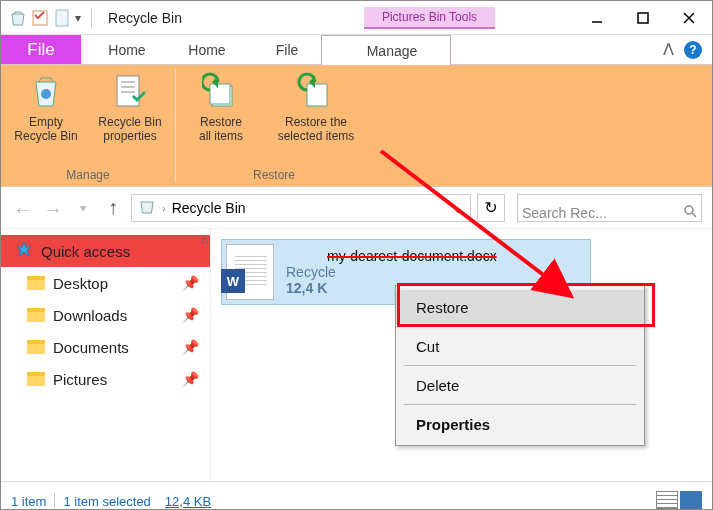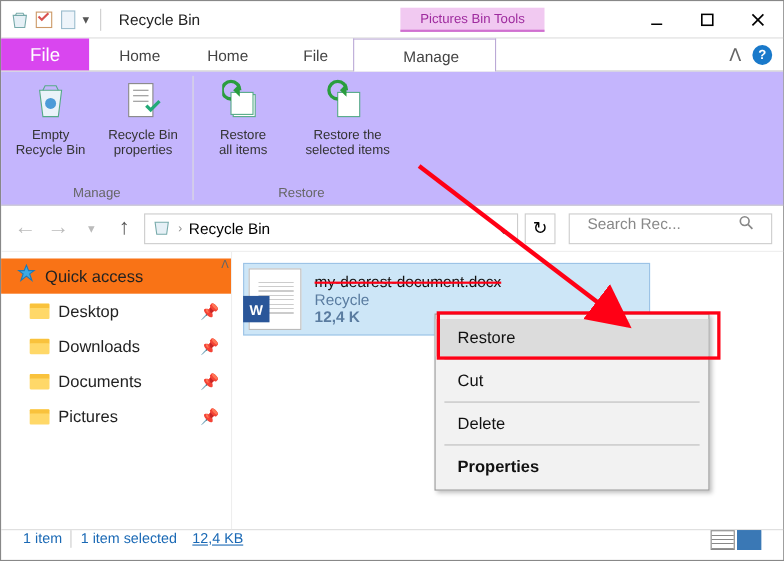--- a/index.html
+++ b/index.html
@@ -12,63 +12,63 @@
   .tb-sep { width: 1px; height: 20px; background: #ccc; margin: 0 6px; }
   .tb-contextual { margin-left: 182px; background: #f1c9f1; border-bottom: 2px solid #d070d0; color: #9e2b9e; font-size: 12px; padding: 3px 18px; }
   .win-controls { margin-left: auto; display: flex; }
   .win-btn { width: 46px; height: 32px; display:flex;align-items:center;justify-content:center; font-size:14px; color:#000;}
   .menubar { height: 30px; display:flex; align-items:stretch; border-bottom:1px solid #ccc; position:relative;}
   .file-tab { width:80px; background:#d946ef; color:#fff; display:flex;align-items:center;justify-content:center; font-size:17px;}
   .menu-tab { width:80px; display:flex;align-items:center;justify-content:center; font-size:14px; color:#444;padding-left:12px;}
   .menu-tab.active { border:1px solid #bba9d6; border-bottom:none; background:#fff; margin-bottom:-1px;}
   .menu-right { margin-left:auto; display:flex; align-items:center; gap:10px; padding-right:10px;}
   .help-circle { width:18px;height:18px;border-radius:50%;background:#1979ca;color:#fff;font-size:12px;display:flex;align-items:center;justify-content:center;font-weight:bold;}
-  .ribbon { height:122px; border-bottom:1px solid #ccc; display:flex; background:#c4b5fd;}
+  .ribbon { height:122px; border-bottom:1px solid #ccc; display:flex; background:#fdba74;}
   .ribbon-group { display:flex; flex-direction:column; align-items:center; padding: 4px 6px 2px 6px;}
   .ribbon-items { display:flex; gap:6px; flex:1; align-items:flex-start;}
   .ribbon-item { display:flex; flex-direction:column; align-items:center; width:78px; text-align:center; font-size:12px; color:#333; padding-top:2px;}
   .ribbon-item .ric { width:40px; height:40px; display:flex;align-items:center;justify-content:center; margin-bottom:4px;}
   .ribbon-label { font-size:12px; color:#666; padding:2px 0 2px 0;}
   .ribbon-sep { width:1px; background:#ddd; margin:4px 0;}
   .navbar { height:42px; display:flex; align-items:center; gap:6px; padding:0 10px; border-bottom:1px solid #eee;}
   .nav-arrow { color:#bbb; font-size:20px; width:24px; text-align:center;}
   .nav-arrow.up { color:#555;}
   .addr { flex:0 0 340px; display:flex; align-items:center; border:1px solid #ccc; height:28px; padding:0 6px; gap:6px; font-size:14px; position:relative;}
   .addr .chev { margin-left:auto; color:#555;}
   .refresh { width:28px; height:28px; border:1px solid #ccc; display:flex;align-items:center;justify-content:center; font-size:16px;}
-  .search { flex:1; margin-left:6px; display:flex; align-items:flex-start; border:1px solid #ccc; height:28px; padding:0 16px; color:#888; font-size:14px; justify-content:space-between;}
+  .search { flex:1; margin-left:6px; display:flex; align-items:flex-end; border:1px solid #ccc; height:28px; padding:0 4px; color:#888; font-size:14px; justify-content:space-between;}
   .content { display:flex; height: calc(100% - 34px - 30px - 122px - 42px - 28px); }
   .sidebar { width:210px; border-right:1px solid #eee; padding-top:6px; position:relative;}
   .sb-scroll { position:absolute; right:2px; top:6px; font-size:10px; color:#666;}
   .sb-item { display:flex; align-items:center; gap:8px; height:32px; padding:0 10px 0 26px; font-size:15px; color:#222;}
-  .sb-item.qa { background:#f97316; font-weight:normal; padding-left:14px;}
+  .sb-item.qa { background:#ef4444; font-weight:normal; padding-left:14px;}
   .sb-item .pin { margin-left:auto; color:#777; font-size:14px;}
   .folder-ico { width:18px; height:14px; background:#ffd868; border-radius:1px; display:inline-block; box-shadow: inset 0 4px 0 #f9c23c;}
   .filearea { flex:1; padding:10px; position:relative;}
   .file-row { display:flex; align-items:center; gap:12px; background:#cde6f7; border:1px solid #9cc3e6; padding:4px; width:370px;}
   .file-icon { width:48px; height:56px; background:#fff; border:1px solid #bbb; position:relative;}
   .file-icon .wmark { position:absolute; left:-6px; bottom:6px; width:24px;height:24px;background:#2a5699; color:#fff; display:flex;align-items:center;justify-content:center;font-weight:bold; font-size:13px;}
   .file-icon .lines { position:absolute; top:8px; left:8px; right:6px; height:34px; background: repeating-linear-gradient(#fff,#fff 3px,#ccc 3px,#ccc 4px);}
   .file-meta { font-size:14px; color:#444;}
   .file-meta .fname { color:#111;}
   .file-meta .ftype { color:#5a7ca0;}
   .file-meta .fsize { color:#5a7ca0;font-weight:bold;}
   .ctxmenu { position:absolute; left:394px; top:284px; width:250px; background:#f2f2f2; border:1px solid #999; box-shadow:2px 2px 4px rgba(0,0,0,.25); padding:4px 0;}
   .ctx-item { height:34px; display:flex; align-items:center; padding:0 20px; font-size:15px; color:#111;}
   .ctx-item.hover { background:#dcdcdc;}
   .ctx-sep { height:1px; background:#bbb; margin:2px 8px;}
   .ctx-item.bold { font-weight:bold;}
   .annot-box { position:absolute; left:396px; top:282px; width:258px; height:44px; border:3px solid #ff0015; pointer-events:none;}
-  .statusbar { height:28px; border-top:1px solid #ddd; display:flex; align-items:flex-start; padding:0 20px; font-size:13px; color:#1a69b5; gap:8px;}
+  .statusbar { height:28px; border-top:1px solid #ddd; display:flex; align-items:flex-end; padding:0 10px; font-size:13px; color:#1a69b5; gap:8px;}
   .statusbar .ssep { width:1px; height:16px; background:#ccc;}
   .view-switch { margin-left:auto; display:flex; gap:2px;}
   .vs { width:22px;height:18px;border:1px solid #888; background:#fff;}
   .vs.active { background:#3a78b5; border-color:#3a78b5;}
   svg.arrow-annot { position:absolute; left:370px; top:140px; pointer-events:none;}
-  .striketext { text-decoration: line-through; text-decoration-color:#ff0015; text-decoration-thickness:2px;}
+  .striketext { text-decoration: line-through; text-decoration-color:#ff0015; text-decoration-thickness:2px;margin-left:41px;}
 </style>
 </head>
 <body>
 
 <div class="window">
 
   <div class="titlebar">
     <div class="tb-left">
       <span class="tb-icon">
         <svg width="18" height="18" viewBox="0 0 18 18">

